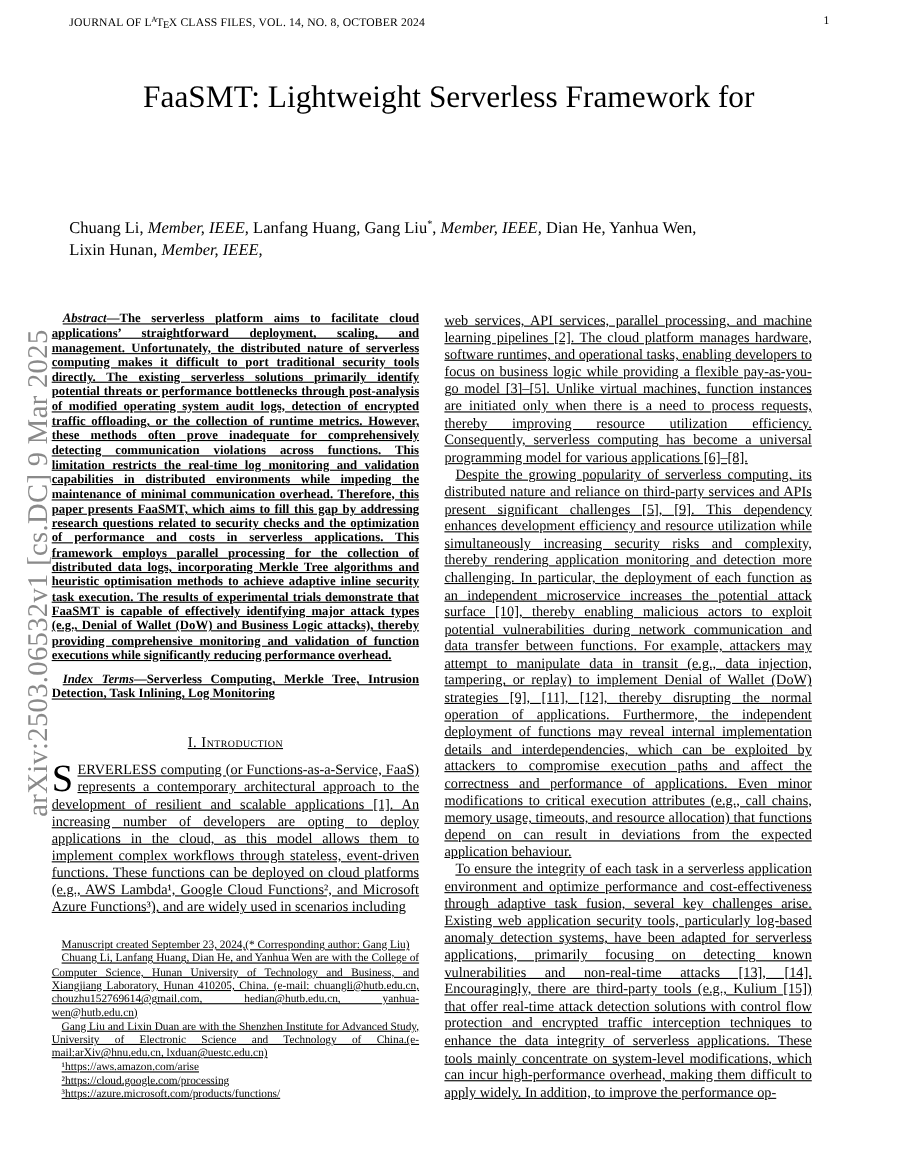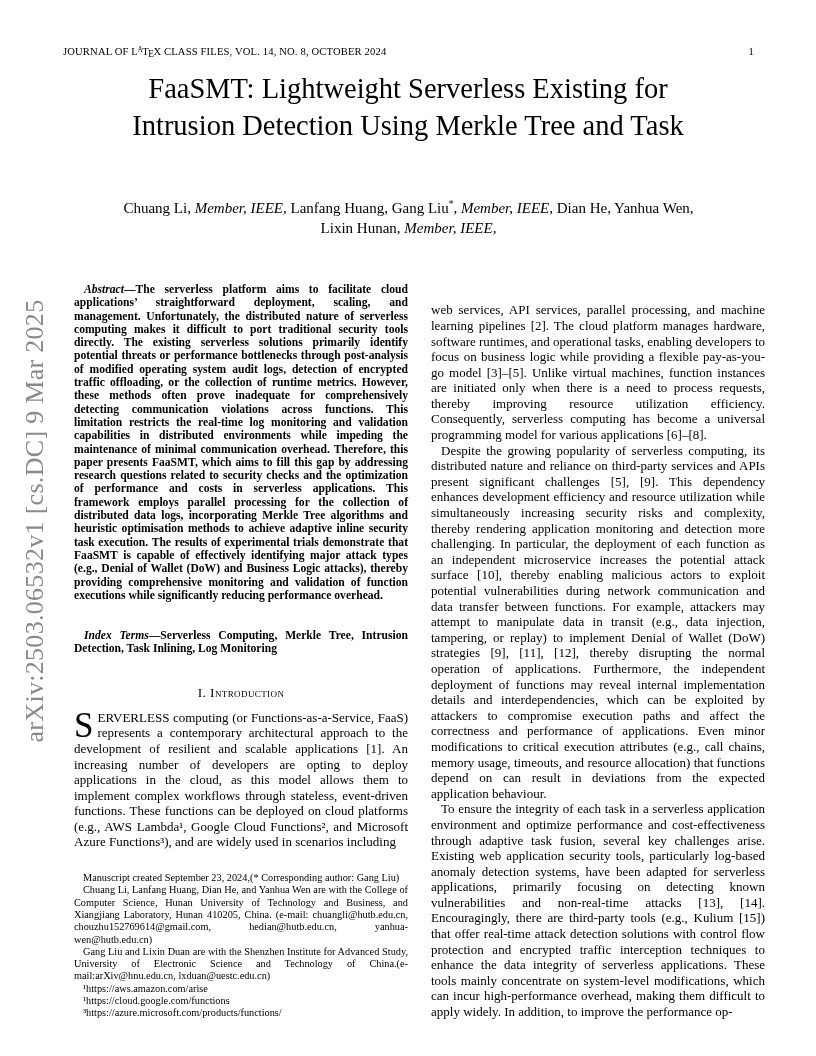--- a/index.html
+++ b/index.html
@@ -22,68 +22,69 @@
     width: 502px;
     text-align: center;
     font-size: 26px;
     letter-spacing: 0.3px;
     white-space: nowrap;
   }
 
   
   .running-header {
     position: absolute;
-    top: 46px; left: 63px; right: 62px;
+    top: 14px; left: 63px; right: 62px;
     display: flex; justify-content: space-between;
     font-size: 10.6px; letter-spacing: 0.15px;
   }
   .seg-tex-a { font-size: 68%; vertical-align: 3.2px; margin: 0 -0.6px; }
   .seg-tex-e { font-size: 88%; vertical-align: -1.8px; margin: 0 -0.6px; }
 
   
   .title {
     position: absolute;
     top: 70px; left: 82px; right: 82px;
     margin: 0;
     text-align: center;
     font-size: 28.5px; font-weight: normal;
     line-height: 37px;
   }
 
   
   .authors {
     position: absolute;
     top: 199px; left: 63px; right: 62px;
-    text-align: center;
+    text-align: left;
     font-size: 15px; line-height: 19.5px;
   }
   .seg-italic { font-style: italic; }
   .seg-star { vertical-align: super; font-size: 62%; line-height: 0; }
 
   
   .columns {
     position: absolute;
-    top: 283px; left: 74px;
+    top: 283px; left: 47px;
     width: 691px;
     display: flex; gap: 23px;
-    align-items: flex-end;
+    align-items: flex-start;
+    text-decoration: underline;
   }
   .col { width: 334px; }
 
   p { margin: 0; }
 
   .abstract {
     font-weight: bold;
     font-size: 11.6px;
     line-height: 13.3px;
     text-align: justify;
     text-indent: 10px;
   }
   .seg-lead { font-style: italic; }
-  .index-terms { margin-top: 27px; }
+  .index-terms { margin-top: 9px; }
 
   .section-heading {
     margin: 29px 0 9px 0;
     text-align: center;
     font-size: 13.4px; font-weight: normal;
     font-variant: small-caps;
     letter-spacing: 0.4px;
   }
 
   .body-par {
@@ -115,22 +116,21 @@
 <div class="page">
 
   <div class="watermark" style="color: rgb(138, 138, 138);">arXiv:2503.06532v1  [cs.DC]  9 Mar 2025</div>
 
   <header class="running-header">
     <span><span class="seg-plain">JOURNAL OF L</span><span class="seg-tex-a">A</span><span class="seg-plain">T</span><span class="seg-tex-e">E</span><span class="seg-plain">X CLASS FILES, VOL. 14, NO. 8, OCTOBER 2024</span></span>
     <span>1</span>
   </header>
 
   <h1 class="title">
-    <span class="title-line" style="display:block">FaaSMT: Lightweight Serverless Existing for</span>
-    <span class="title-line" style="display:block">Intrusion Detection Using Merkle Tree and Task</span>
+    <span class="title-line" style="display:block">FaaSMT: Lightweight Serverless Framework for</span>
   </h1>
 
   <div class="authors">
     <div><span class="seg-plain">Chuang Li, </span><span class="seg-italic">Member, IEEE,</span><span class="seg-plain"> Lanfang Huang, Gang Liu</span><span class="seg-star">*</span><span class="seg-plain">, </span><span class="seg-italic">Member, IEEE,</span><span class="seg-plain"> Dian He, Yanhua Wen,</span></div>
     <div><span class="seg-plain">Lixin Hunan, </span><span class="seg-italic">Member, IEEE,</span></div>
   </div>
 
   <div class="columns">
 
     <div class="col">
@@ -139,21 +139,21 @@
 
       <h2 class="section-heading">I. Introduction</h2>
 
       <p class="body-par intro-par"><span class="dropcap">S</span><span>ERVERLESS computing (or Functions-as-a-Service, FaaS) represents a contemporary architectural approach to the development of resilient and scalable applications [1]. An increasing number of developers are opting to deploy applications in the cloud, as this model allows them to implement complex workflows through stateless, event-driven functions. These functions can be deployed on cloud platforms (e.g., AWS Lambda¹, Google Cloud Functions², and Microsoft Azure Functions³), and are widely used in scenarios including</span></p>
 
       <div class="footnotes">
         <p class="fn-par">Manuscript created September 23, 2024,(* Corresponding author: Gang Liu)</p>
         <p class="fn-par">Chuang Li, Lanfang Huang, Dian He, and Yanhua Wen are with the College of Computer Science, Hunan University of Technology and Business, and Xiangjiang Laboratory, Hunan 410205, China. (e-mail: chuangli@hutb.edu.cn, chouzhu152769614@gmail.com, hedian@hutb.edu.cn, yanhua-wen@hutb.edu.cn)</p>
         <p class="fn-par">Gang Liu and Lixin Duan are with the Shenzhen Institute for Advanced Study, University of Electronic Science and Technology of China.(e-mail:arXiv@hnu.edu.cn, lxduan@uestc.edu.cn)</p>
         <p class="fn-par">¹https://aws.amazon.com/arise</p>
-        <p class="fn-par">¹https://cloud.google.com/functions</p>
+        <p class="fn-par">²https://cloud.google.com/processing</p>
         <p class="fn-par">³https://azure.microsoft.com/products/functions/</p>
       </div>
     </div>
 
     <div class="col">
       <p class="body-par no-indent">web services, API services, parallel processing, and machine learning pipelines [2]. The cloud platform manages hardware, software runtimes, and operational tasks, enabling developers to focus on business logic while providing a flexible pay-as-you-go model [3]–[5]. Unlike virtual machines, function instances are initiated only when there is a need to process requests, thereby improving resource utilization efficiency. Consequently, serverless computing has become a universal programming model for various applications [6]–[8].</p>
       <p class="body-par">Despite the growing popularity of serverless computing, its distributed nature and reliance on third-party services and APIs present significant challenges [5], [9]. This dependency enhances development efficiency and resource utilization while simultaneously increasing security risks and complexity, thereby rendering application monitoring and detection more challenging. In particular, the deployment of each function as an independent microservice increases the potential attack surface [10], thereby enabling malicious actors to exploit potential vulnerabilities during network communication and data transfer between functions. For example, attackers may attempt to manipulate data in transit (e.g., data injection, tampering, or replay) to implement Denial of Wallet (DoW) strategies [9], [11], [12], thereby disrupting the normal operation of applications. Furthermore, the independent deployment of functions may reveal internal implementation details and interdependencies, which can be exploited by attackers to compromise execution paths and affect the correctness and performance of applications. Even minor modifications to critical execution attributes (e.g., call chains, memory usage, timeouts, and resource allocation) that functions depend on can result in deviations from the expected application behaviour.</p>
       <p class="body-par">To ensure the integrity of each task in a serverless application environment and optimize performance and cost-effectiveness through adaptive task fusion, several key challenges arise. Existing web application security tools, particularly log-based anomaly detection systems, have been adapted for serverless applications, primarily focusing on detecting known vulnerabilities and non-real-time attacks [13], [14]. Encouragingly, there are third-party tools (e.g., Kulium [15]) that offer real-time attack detection solutions with control flow protection and encrypted traffic interception techniques to enhance the data integrity of serverless applications. These tools mainly concentrate on system-level modifications, which can incur high-performance overhead, making them difficult to apply widely. In addition, to improve the performance op-</p>
     </div>
 

